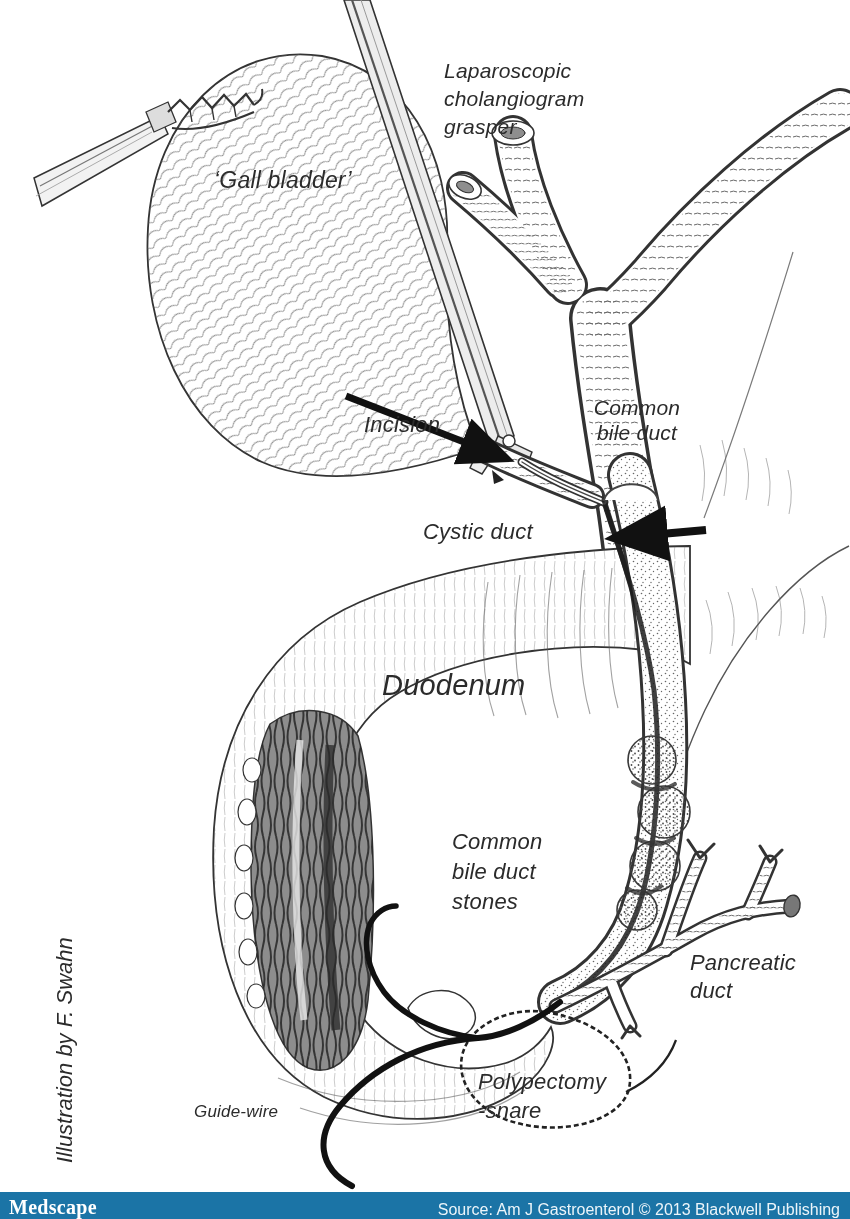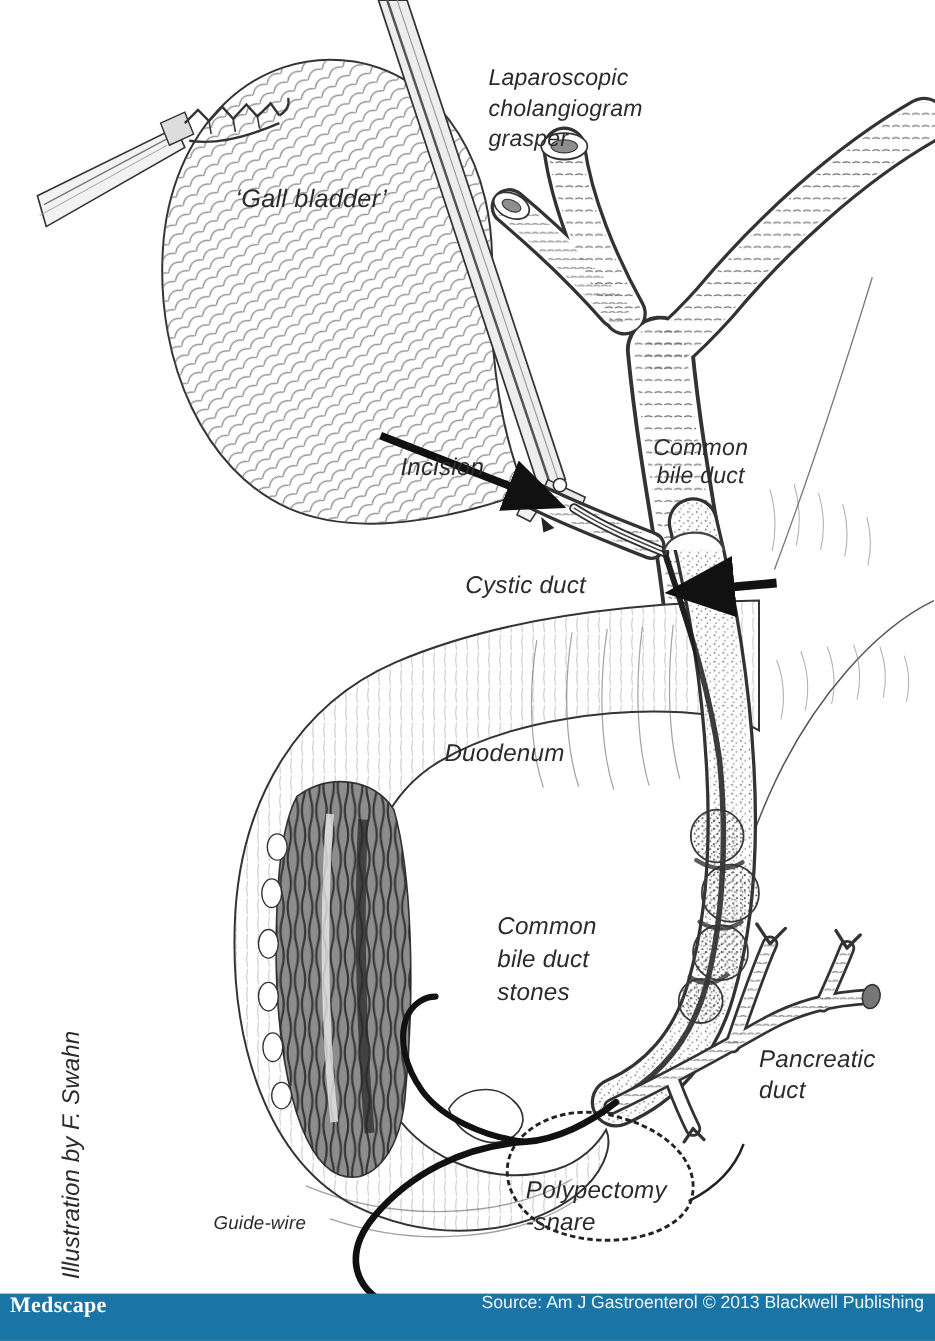--- a/index.html
+++ b/index.html
@@ -6,22 +6,22 @@
   .page{position:relative;width:850px;height:1219px;background:var(--paper,#fff);overflow:hidden;
         font-family:"Liberation Sans",sans-serif;}
   .figure{position:absolute;left:0;top:0;width:850px;height:1192px;background:#fff;}
   svg{position:absolute;left:0;top:0;}
   .lbl{position:absolute;font-style:italic;color:var(--ink,#2b2b2b);white-space:pre-line;
        font-size:22px;line-height:28px;letter-spacing:0.2px;margin-top:30px;}
   .lbl.small{font-size:21px;line-height:28px;}
   .lbl.center{text-align:center;}
   .credit{position:absolute;left:52px;top:1163px;transform:rotate(-90deg);transform-origin:0 0;
           font-style:italic;color:var(--ink,#2b2b2b);font-size:22px;white-space:nowrap;}
-  .footer{position:absolute;left:0;bottom:0;width:850px;height:43px;background:var(--footer-bg,#1b74a6);
-          display:flex;align-items:flex-start;padding:0;box-sizing:border-box;}
+  .footer{position:absolute;left:0;bottom:0;width:850px;height:27px;background:var(--footer-bg,#1b74a6);
+          display:flex;align-items:flex-end;padding:0;box-sizing:border-box;}
   .brand{font-family:"Liberation Serif",serif;font-weight:600;color:#ffffff;font-size:20px;
          margin-left:9px;letter-spacing:0.3px;}
   .source{margin-left:auto;margin-right:10px;color:var(--footer-text,#ecf5fa);font-size:16px;}
 </style>
 </head>
 <body>
 
 <div class="page">
   <div class="figure">
 
@@ -236,21 +236,21 @@
     </svg>
 
     <div class="lbl small" style="left:444px;top:27px;">Laparoscopic
 cholangiogram
 grasper</div>
     <div class="lbl" style="left:214px;top:136px;font-size:23px;">‘Gall bladder’</div>
     <div class="lbl" style="left:364px;top:381px;">Incision</div>
     <div class="lbl small center" style="left:578px;top:365px;width:118px;line-height:25px;">Common
 bile duct</div>
     <div class="lbl" style="left:423px;top:488px;">Cystic duct</div>
-    <div class="lbl" style="left:404px;top:641px;font-size:22px;">Duodenum</div>
+    <div class="lbl" style="left:382px;top:641px;font-size:29px;">Duodenum</div>
     <div class="lbl" style="left:452px;top:797px;line-height:30px;">Common
 bile duct
 stones</div>
     <div class="lbl" style="left:690px;top:919px;">Pancreatic
 duct</div>
     <div class="lbl" style="left:478px;top:1037px;line-height:29px;">Polypectomy
 -snare</div>
     <div class="lbl" style="left:194px;top:1068px;font-size:17px;text-align:right;">Guide-wire</div>
     <div class="credit">Illustration by F. Swahn</div>
   </div>

